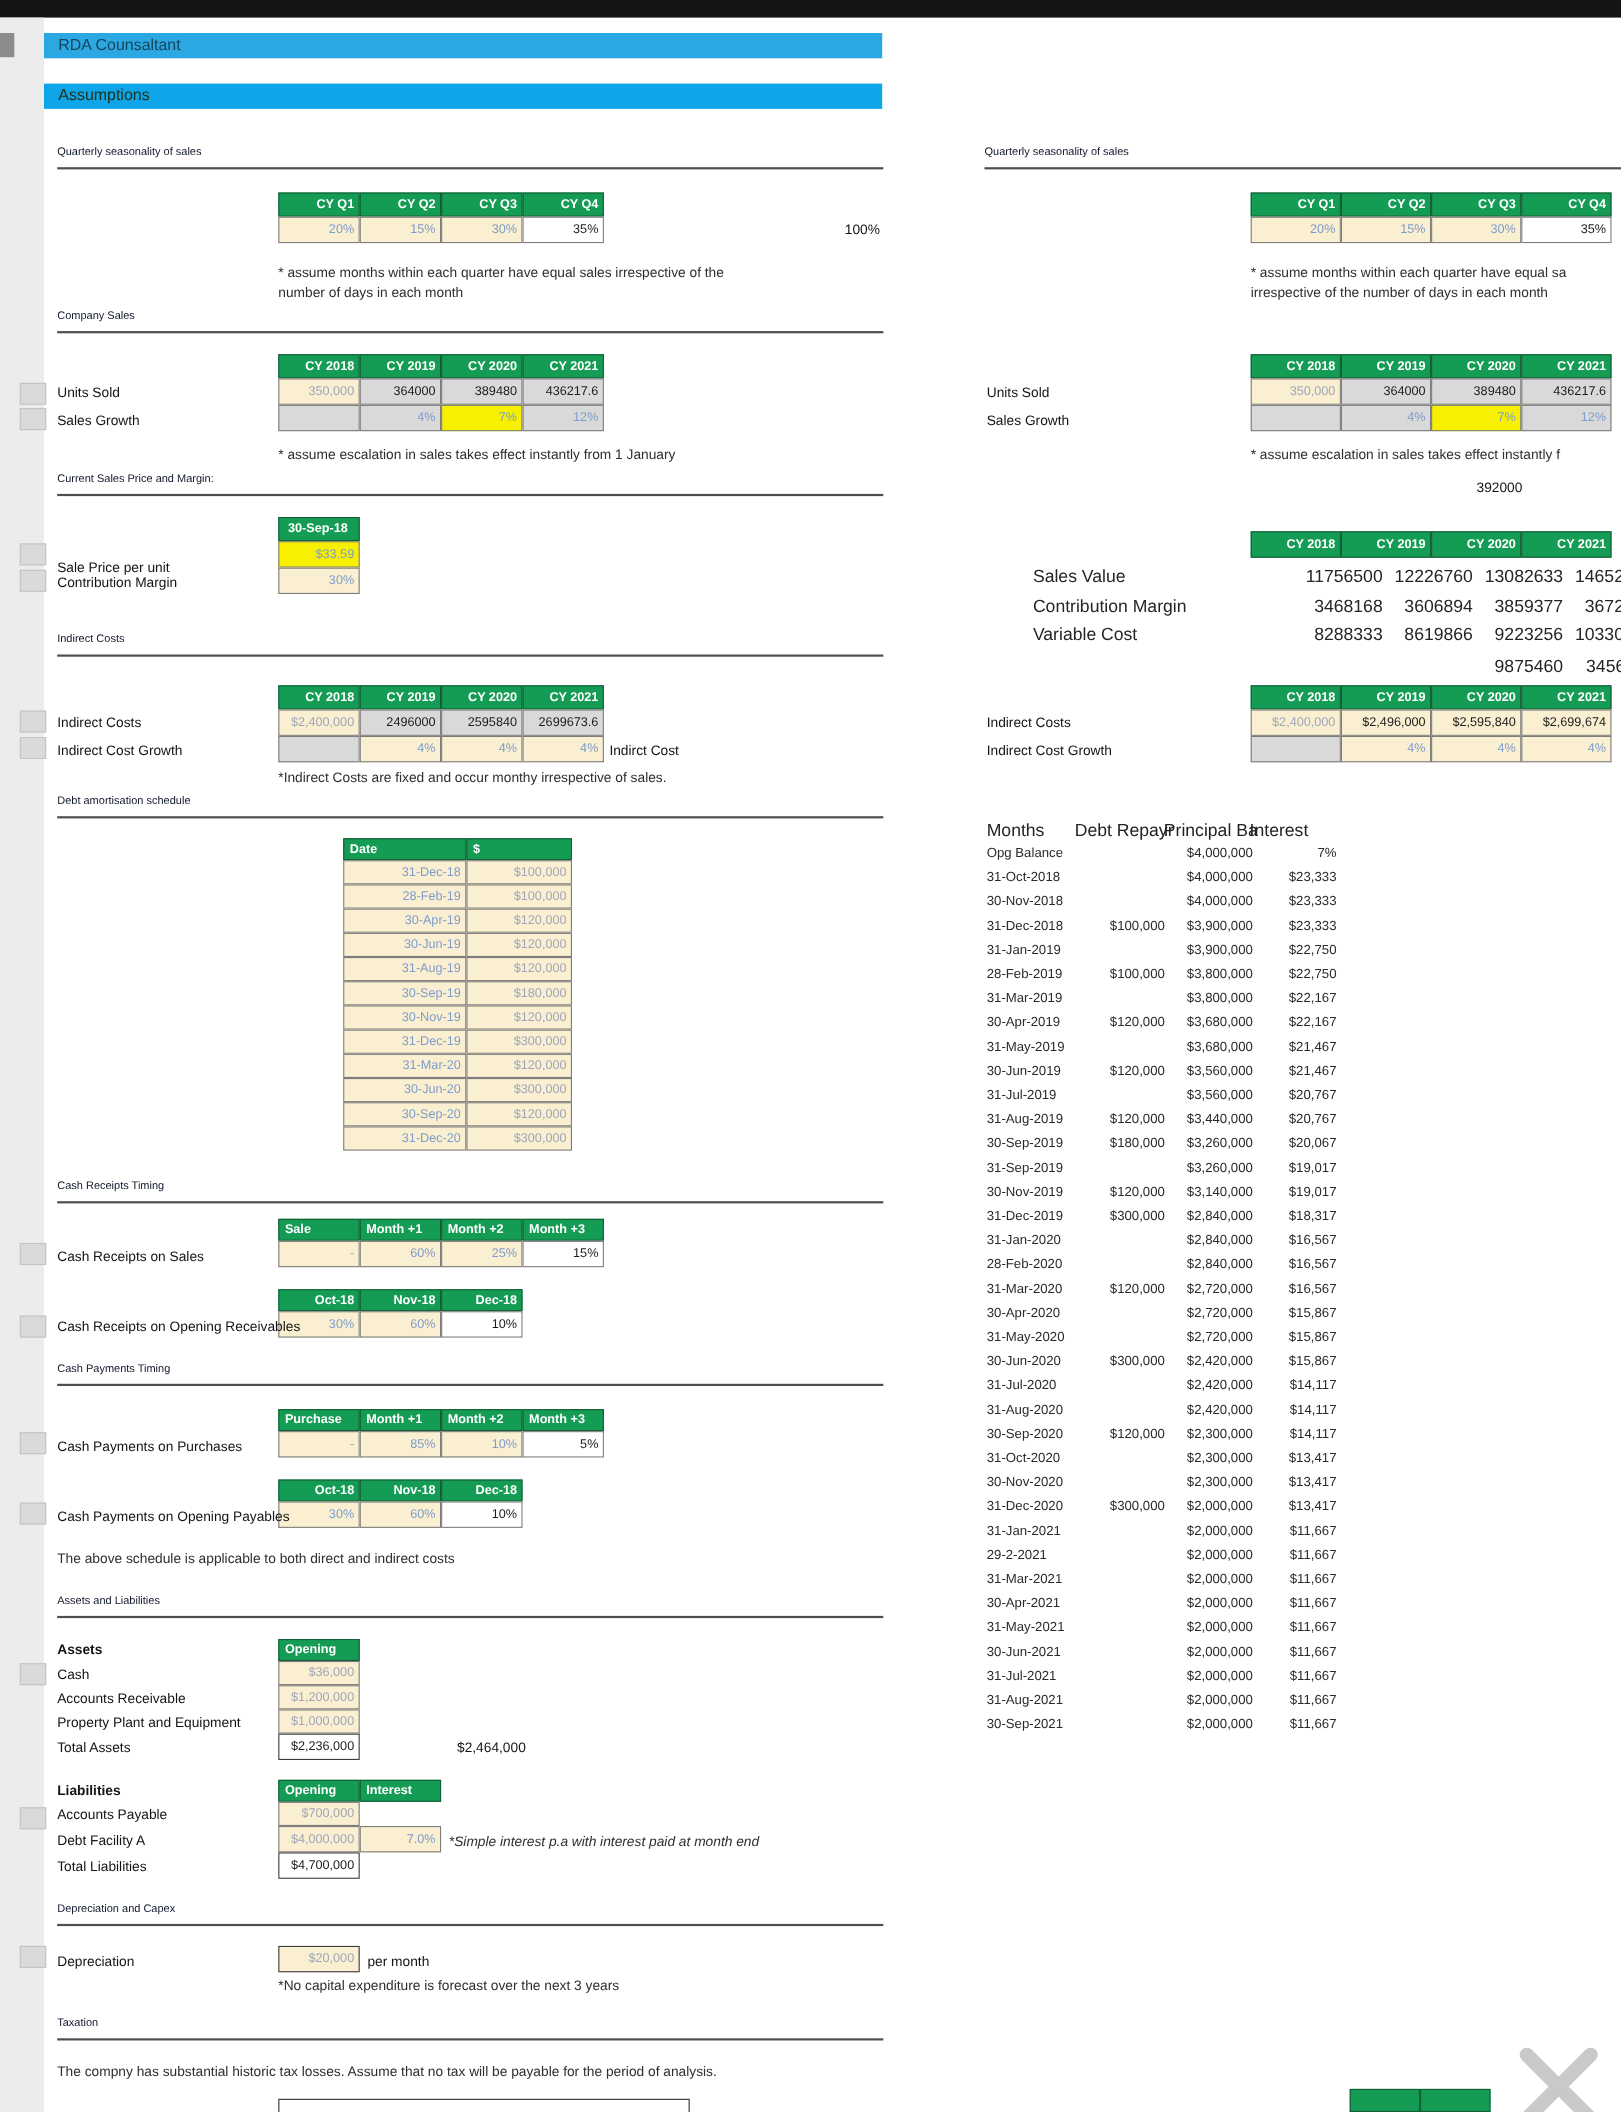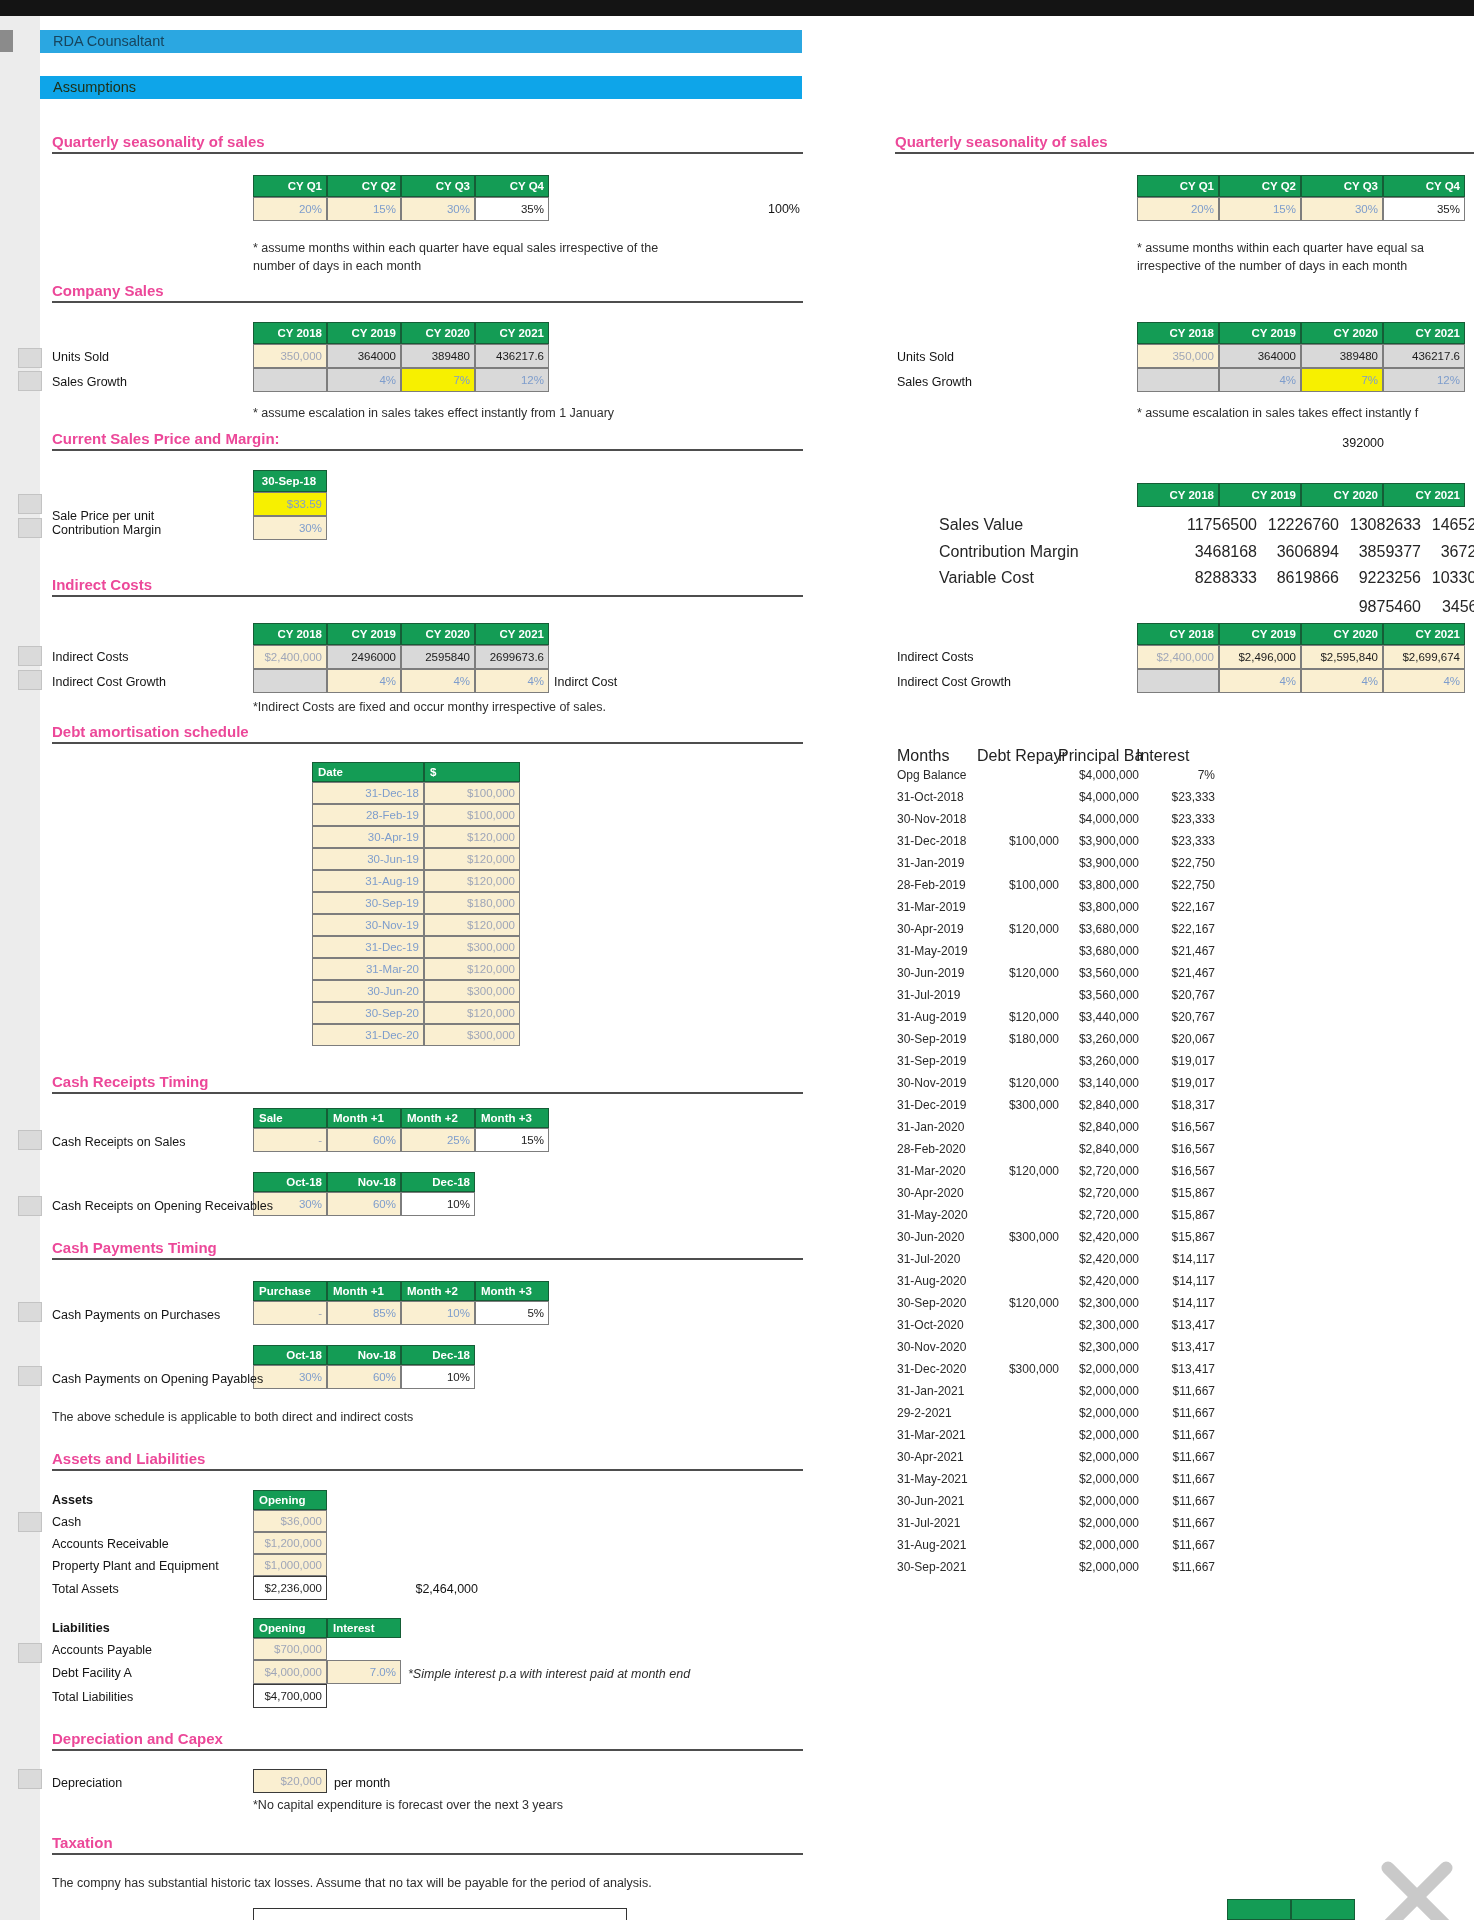--- a/index.html
+++ b/index.html
@@ -7,21 +7,21 @@
           font-family:"Liberation Sans",sans-serif;color:#1c1c1c}
   .abs{position:absolute}
   .topbar{position:absolute;left:0;top:0;width:1474px;height:16px;background:#141414}
   .strip{position:absolute;left:0;top:16px;width:40px;height:1904px;background:#ececec}
   .stub{position:absolute;left:18px;width:22px;height:18px;background:#dadada;border:1px solid #c3c3c3}
   .stubdark{position:absolute;left:0;width:13px;height:22px;background:#8b8b8b}
   .bar{position:absolute;left:40px;width:762px;height:23px;line-height:23px;padding-left:13px;
        font-weight:normal;font-size:14.5px;box-sizing:border-box;white-space:nowrap}
   .barblue{top:30px;background:#2BA7E1;color:#17455E}
   .bargreen{top:76px;background:#0ea5e9;color:#1e2f15}
-  .sec{position:absolute;font-size:15px;font-weight:bold;color:#ec4899;white-space:nowrap}
+  .sec{position:absolute;font-size:10px;font-weight:normal;color:#0f172a;white-space:nowrap}
   .uline{position:absolute;height:2px;background:#4e4e4e}
   .lbl{position:absolute;font-size:12.5px;color:#141414;white-space:nowrap}
   .bold{font-weight:bold}
   .note{position:absolute;font-size:12.5px;color:#2e2e2e;white-space:nowrap}
   .ital{font-style:italic}
   .rt{text-align:right}
   .tbl{position:absolute}
   .tr{display:flex}
   .c{box-sizing:border-box;width:74px;height:22px;border:1px solid #7d7d7d;font-size:11.5px;
      padding:4px 4px 0 2px;text-align:right;white-space:nowrap;overflow:hidden;background:#fff;color:#1c1c1c}

